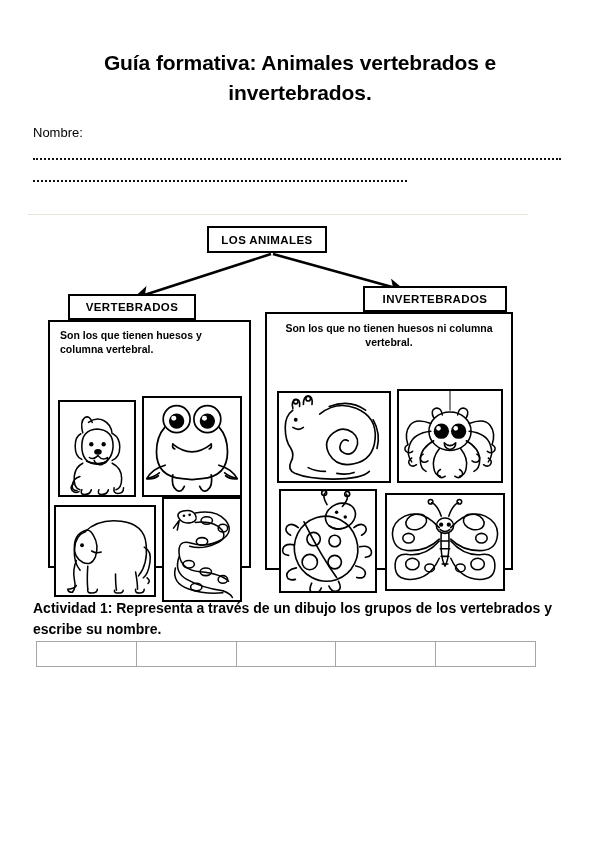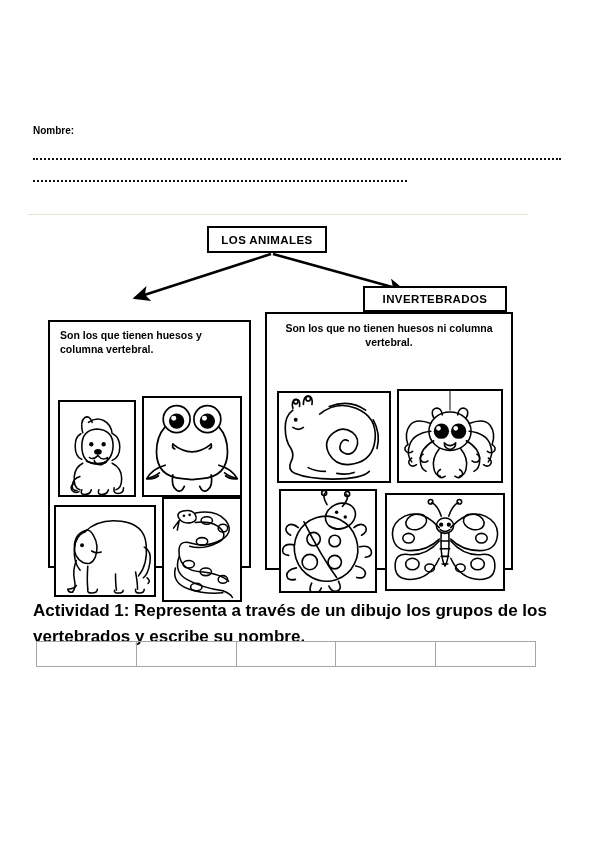--- a/index.html
+++ b/index.html
@@ -35,22 +35,22 @@
     font-weight: bold;
     line-height: 1.45;
     letter-spacing: -0.1px;
   }
 
   
   .nombre-label {
     position: absolute;
     left: 33px;
     top: 125px;
-    font-size: 10px;
-    font-weight: bold;
+    font-size: 13px;
+    font-weight: normal;
   }
   .dotline {
     position: absolute;
     height: 3px;
     border-bottom: 2.5px dotted #111;
     left: 33px;
   }
   .dotline-1 { top: 155px; width: 528px; }
   .dotline-2 { top: 177px; width: 374px; }
 
@@ -156,21 +156,21 @@
   .t-spider    { left: 130px; top: 36px;  width: 106px; height: 94px; }
   .t-ladybug   { left: 12px;  top: 136px; width: 98px;  height: 104px; }
   .t-butterfly { left: 118px; top: 140px; width: 120px; height: 98px; }
 
   
   .activity-text {
     position: absolute;
     left: 33px;
     top: 598px;
     width: 540px;
-    font-size: 17px;
+    font-size: 14px;
     font-weight: bold;
     line-height: 1.5;
   }
 
   .act-table {
     position: absolute;
     left: 36px;
     top: 641px;
     width: 500px;
     border-collapse: collapse;
@@ -179,20 +179,21 @@
     border: 1px solid #a6a6a6;
     height: 22px;
     width: 20%;
   }
 </style>
 </head>
 <body>
 
 <div class="page">
 
+  <div class="title">Guía formativa: Animales vertebrados e invertebrados.</div>
 
   <div class="nombre-label">Nombre:</div>
   <div class="dotline dotline-1"></div>
   <div class="dotline dotline-2"></div>
   <div class="hr-sep"></div>
 
   <div class="diagram">
 
     <svg class="svg-arrows" viewBox="0 0 600 368">
       <defs>
@@ -201,20 +202,23 @@
         </marker>
       </defs>
       <line x1="271" y1="36" x2="135" y2="80" stroke="#000" stroke-width="2.6" marker-end="url(#ah)"></line>
       <line x1="273" y1="36" x2="403" y2="72" stroke="#000" stroke-width="2.6" marker-end="url(#ah)"></line>
     </svg>
 
     <div class="dgm-box box-animales">
       <span>LOS ANIMALES</span>
     </div>
 
+    <div class="dgm-box box-vertebrados">
+      <span>VERTEBRADOS</span>
+    </div>
 
     <div class="dgm-box box-invertebrados">
       <span>INVERTEBRADOS</span>
     </div>
 
     <div class="group-panel panel-vert">
       <div class="panel-desc">Son los que tienen huesos y columna vertebral.</div>
       <div class="thumbs">
 
         <div class="thumb t-dog">

